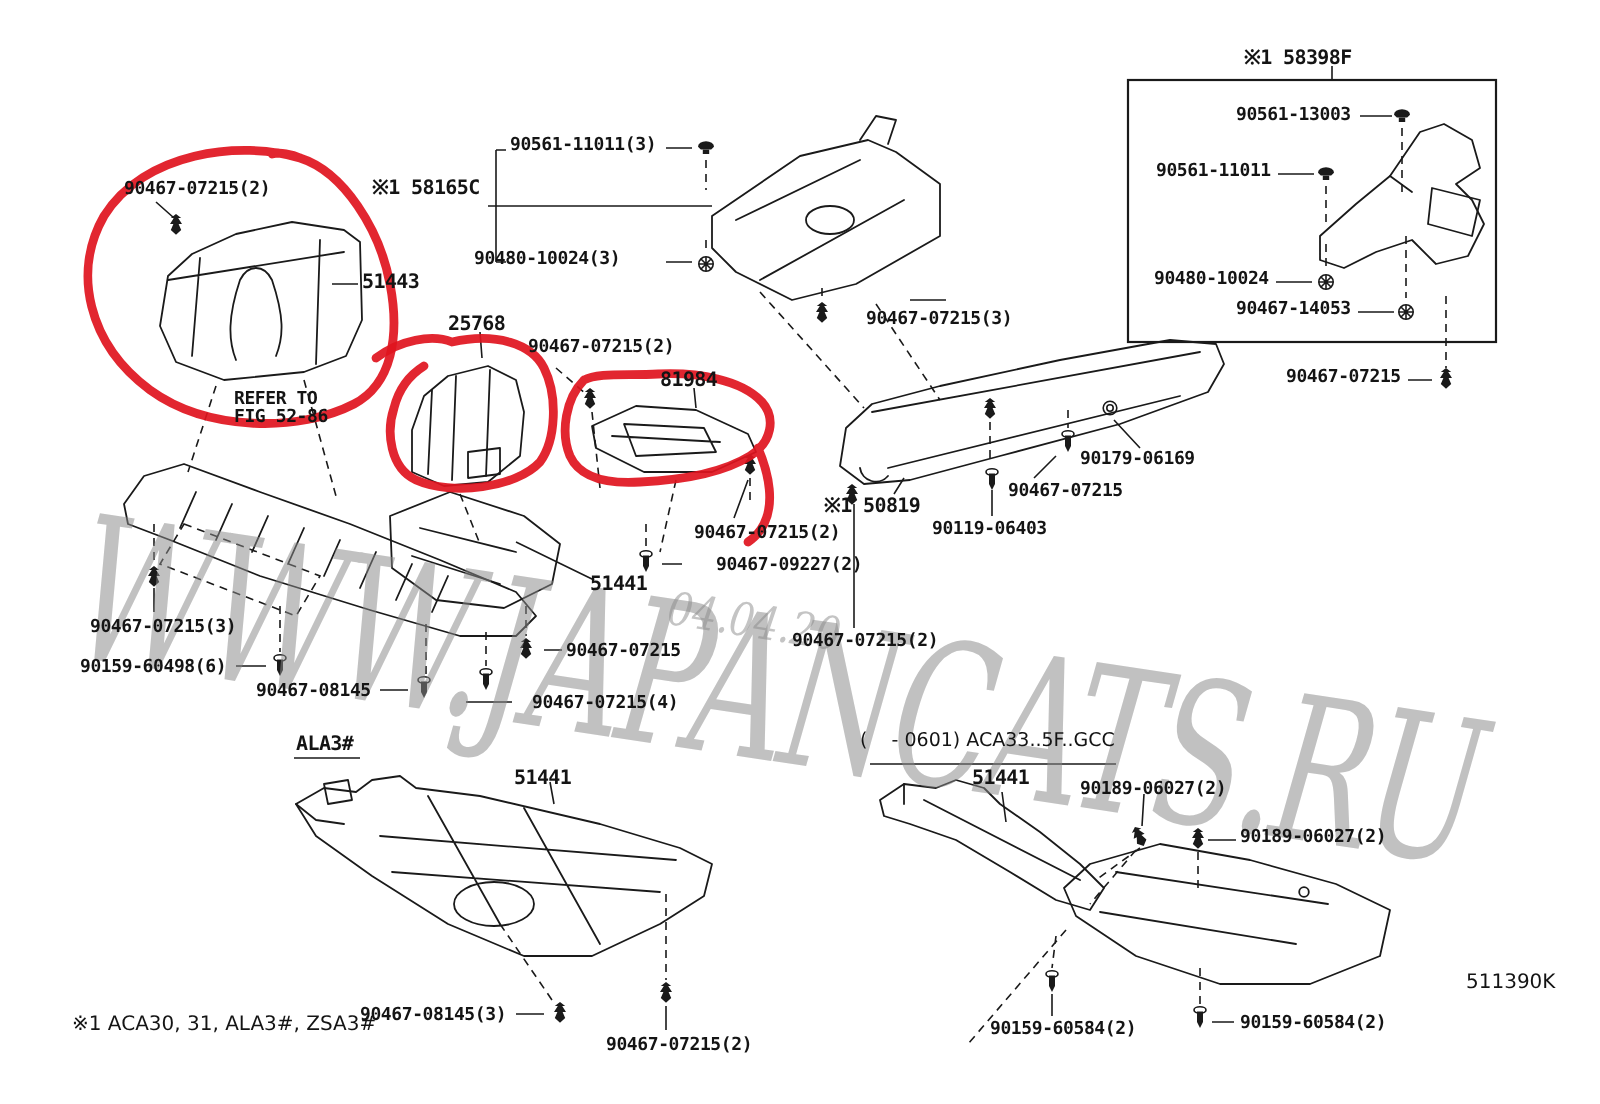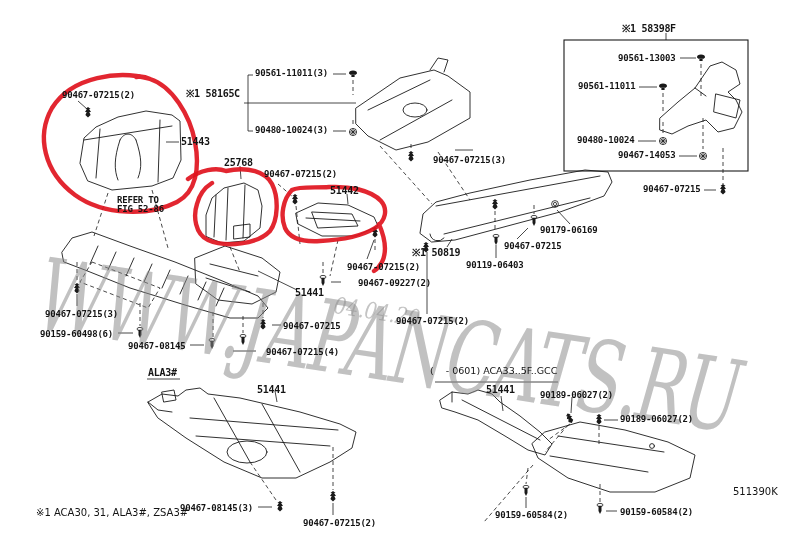--- a/index.html
+++ b/index.html
@@ -172,24 +172,24 @@
 
 <div class="wm">WWW.JAPANCATS.RU</div>
 <div class="wmdate">04.04.20</div>
 
 <div class="lbl num" style="left:62px;top:90px">90467-07215(2)</div>
 <div class="lbl code" style="left:181px;top:136px">51443</div>
 <div class="lbl num" style="left:117px;top:195px">REFER TO</div>
 <div class="lbl num" style="left:117px;top:204px">FIG 52-86</div>
 <div class="lbl code" style="left:224px;top:157px">25768</div>
 <div class="lbl num" style="left:264px;top:169px">90467-07215(2)</div>
-<div class="lbl code" style="left:330px;top:185px">51442</div>
+<div class="lbl code" style="left:330px;top:185px">81984</div>
 <div class="lbl code" style="left:186px;top:86px">※1 58165C</div>
 <div class="lbl num" style="left:255px;top:68px">90561-11011(3)</div>
-<div class="lbl num" style="left:255px;top:125px">90480-10024(3)</div>
+<div class="lbl num" style="left:237px;top:125px">90480-10024(3)</div>
 <div class="lbl num" style="left:433px;top:155px">90467-07215(3)</div>
 <div class="lbl code" style="left:622px;top:21px">※1 58398F</div>
 <div class="lbl num" style="left:618px;top:53px">90561-13003</div>
 <div class="lbl num" style="left:578px;top:81px">90561-11011</div>
 <div class="lbl num" style="left:577px;top:135px">90480-10024</div>
 <div class="lbl num" style="left:618px;top:150px">90467-14053</div>
 <div class="lbl num" style="left:643px;top:184px">90467-07215</div>
 <div class="lbl num" style="left:540px;top:225px">90179-06169</div>
 <div class="lbl num" style="left:504px;top:241px">90467-07215</div>
 <div class="lbl code" style="left:412px;top:245px">※1 50819</div>

